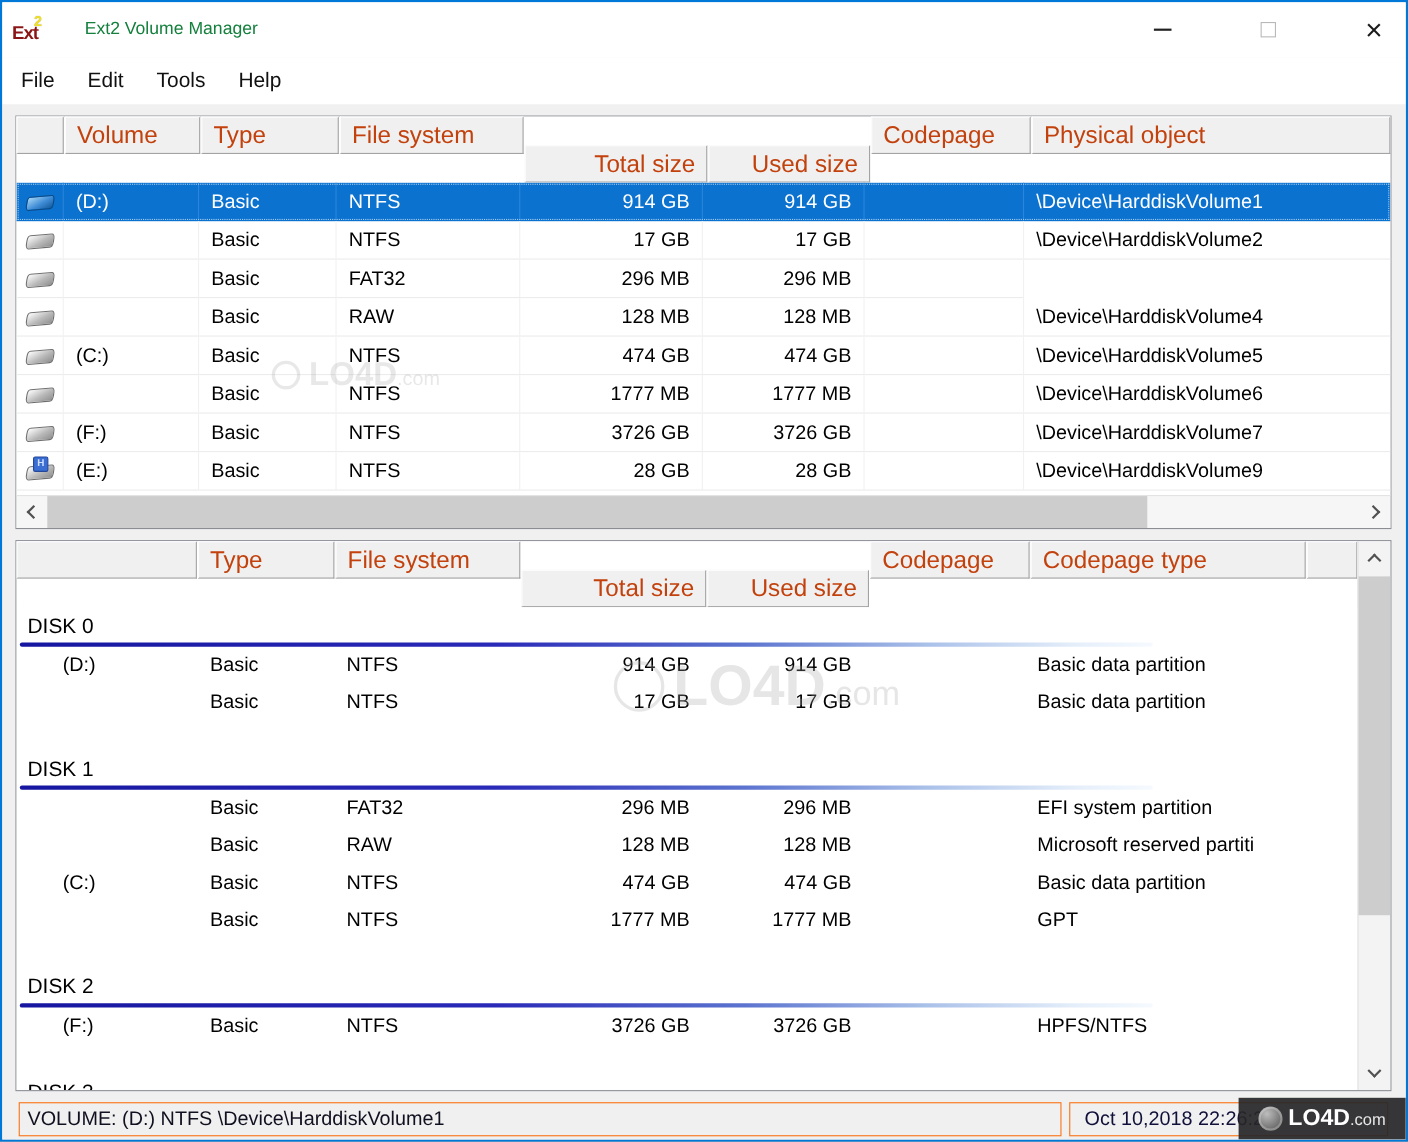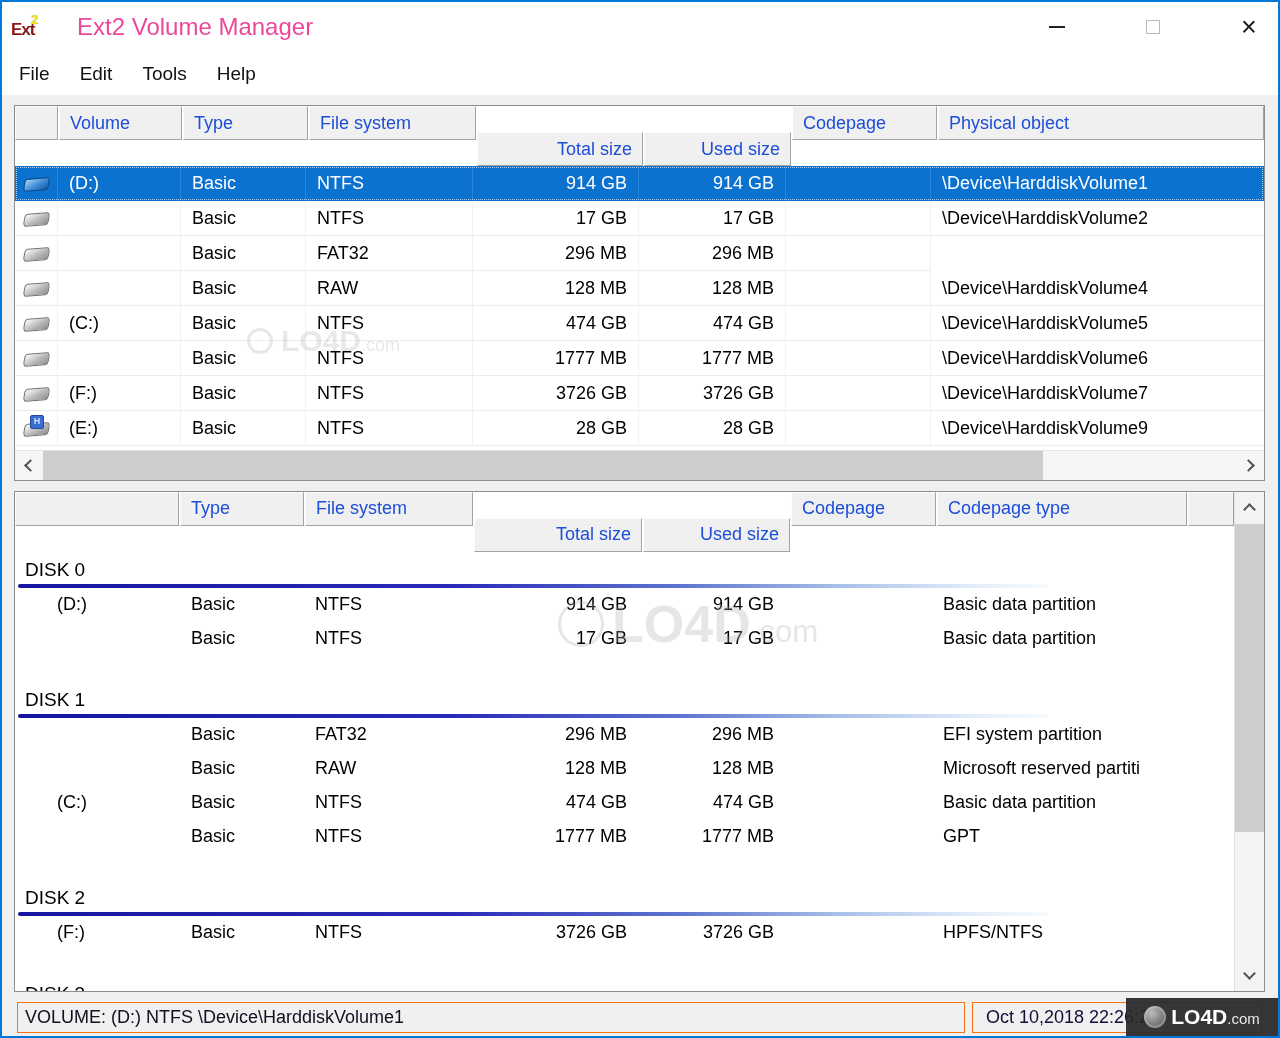--- a/index.html
+++ b/index.html
@@ -10,42 +10,42 @@
     position:relative; width:1280px; height:1038px;
     border:2px solid #0078d7; background:#f0f0f0;
     display:flex; flex-direction:column; overflow:hidden;
   }
 
   
   .titlebar { height:50px; background:#fff; display:flex; align-items:center; flex:0 0 auto;gap:28px; }
   .app-icon { margin-left:9px; position:relative; width:34px; height:26px; flex:0 0 auto; }
   .app-icon .ext { position:absolute; left:0; bottom:0; font-size:17px; font-weight:bold; color:#8b1515; letter-spacing:-1px; }
   .app-icon .two { position:absolute; left:20px; top:-2px; font-size:13px; font-weight:bold; color:#f2e21c; text-shadow:0 0 1px #999; }
-  .title { font-size:24px; color:#ec4899; margin-left:4px; white-space:nowrap; }
+  .title { font-size:16px; color:#15803d; margin-left:4px; white-space:nowrap; }
   .win-controls { margin-left:auto; display:flex; align-items:center; height:100%; }
   .ctrl { width:46px; height:100%; display:flex; align-items:center; justify-content:center; margin-right:50px; }
   .ctrl:last-child { margin-right:6px; }
   .glyph-min { width:16px; height:2px; background:#222; }
   .glyph-max { width:14px; height:14px; border:1px solid #b9b9b9; background:#fff; }
   .glyph-close { font-size:27px; line-height:1; color:#1a1a1a; font-weight:400; }
 
   
   .menubar { height:43px; background:#fff; display:flex; align-items:center; padding-left:6px; flex:0 0 auto; }
   .menu-item { font-size:19px; color:#111; padding:5px 11px; margin-right:8px; }
 
   
   .client { flex:1 1 auto; background:#f0f0f0; padding:10px 13px 0 12px; display:flex; flex-direction:column; overflow:hidden; }
 
   .listview { background:#fff; border:1px solid #8a8d94; }
 
   
   .lv-header { display:flex; background:#fff; flex:0 0 auto; }
   .hcell {
     height:34px; background:#f0f0f0; display:flex; align-items:center;
-    padding:0 10px; font-size:18px; color:#1d4ed8; white-space:nowrap; overflow:hidden;
+    padding:0 10px; font-size:22px; color:#c2410c; white-space:nowrap; overflow:hidden;
     border:1px solid #a3a3a3; border-left-color:#fdfdfd; border-top-color:#fdfdfd;
     margin-right:1px; flex:0 0 auto;text-align:center;
   }
   .hcell.right { justify-content:flex-end;margin-top:26px; }
   .hcell.grow { flex:1 1 auto; margin-right:0; }
 
   
   .w-icon{width:43px;} .w-vol{width:123px;} .w-type{width:125px;} .w-fs{width:167px;}
   .w-total{width:166px;} .w-used{width:147px;} .w-cp{width:145px;}
 

